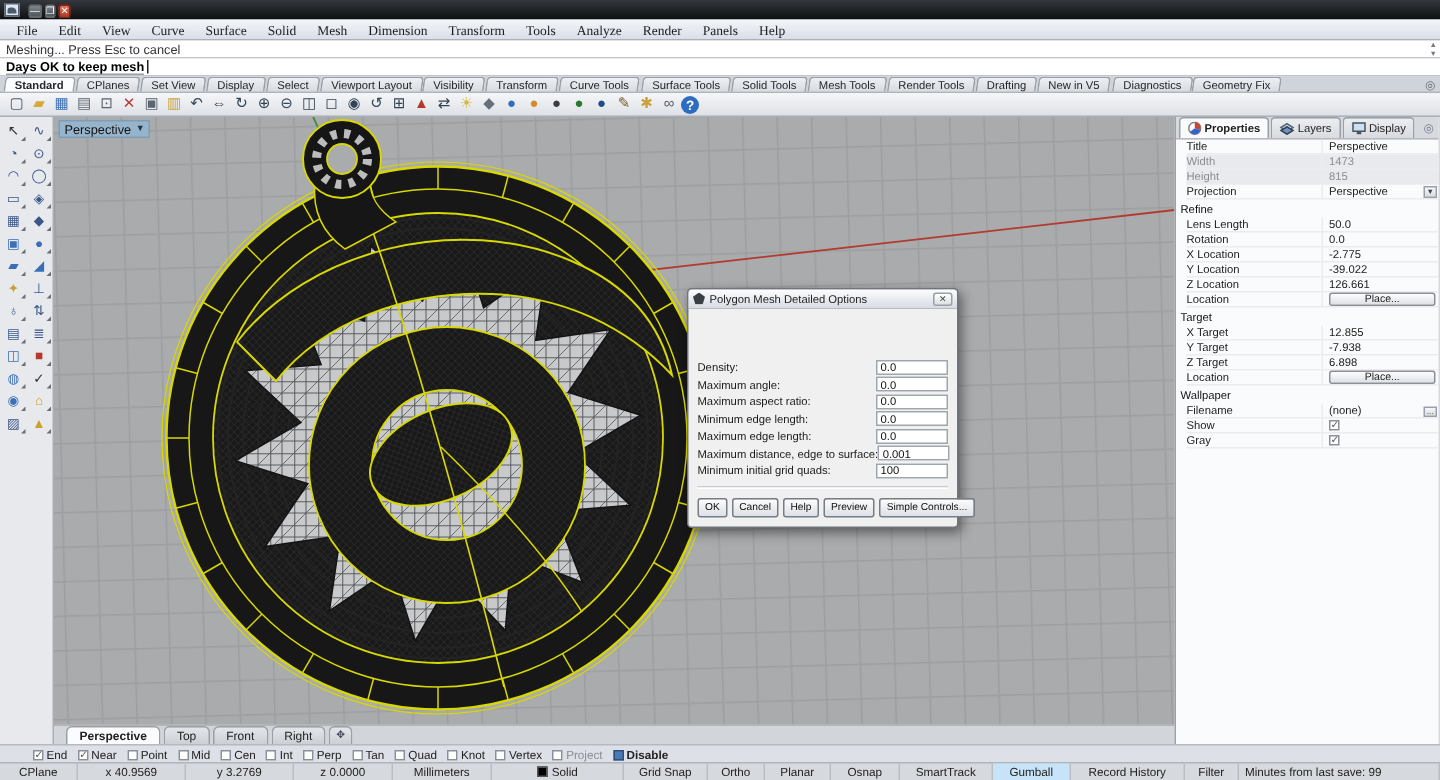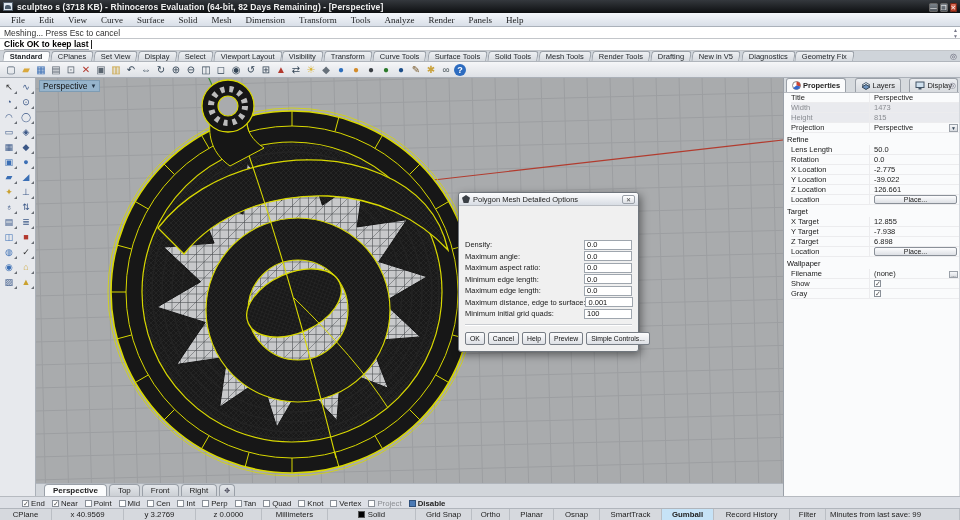--- a/index.html
+++ b/index.html
@@ -98,30 +98,30 @@
          padding-left:8px;gap:2px;}
   .vtab{font-size:8px;padding:0 8px;height:12px;line-height:12px;background:linear-gradient(#e3e6ea,#ccd0d5);
         border:1px solid #9aa0a8;border-bottom:none;border-radius:4px 4px 0 0;color:#222;}
   .vtab.active{background:#fbfcfd;font-weight:bold;}
   .vtab.plus{font-size:7px;color:#445;padding:0 4px;}
 
   
   #panel{width:176px;background:#fafbfc;border-left:1px solid #9aa0a8;font-size:7.5px;color:#222;
          display:flex;flex-direction:column;}
   #panel-tabs{height:15px;background:#d6dade;display:flex;align-items:flex-end;padding-left:2px;
-              border-bottom:1px solid #b6bac0;position:relative;justify-content:space-between;}
+              border-bottom:1px solid #b6bac0;position:relative;}
   .ptab{display:flex;align-items:center;gap:2px;font-size:7.5px;height:14px;padding:0 5px;
         background:linear-gradient(#eceef1,#d8dbdf);border:1px solid #9aa0a8;border-bottom:none;
         border-radius:3px 3px 0 0;margin-right:1px;color:#222;}
   .ptab.active{background:#fafbfc;font-weight:bold;}
   .ptab svg{display:block;}
   #panel-gear{position:absolute;right:3px;top:3px;font-size:8px;color:#778;}
   #panel-body{flex:1;overflow:hidden;}
   .p-section{padding:2px 0 1px 3px;font-size:7.5px;color:#111;}
-  .p-row{display:flex;align-items:center;height:10px;border-bottom:1px solid #ececee;margin-left:7px;}
+  .p-row{display:flex;align-items:center;height:10px;border-bottom:1px solid #ececee;margin-left:7px;gap:12px;}
   .p-row .pl{width:78px;color:#222;white-space:nowrap;}
   .p-row .pv{flex:1;display:flex;align-items:center;border-left:1px solid #ececee;padding-left:4px;
              position:relative;height:100%;}
   .p-row.muted{background:#e9eaee;}
   .p-row.muted .pl,.p-row.muted .pv{color:#8a8d92;}
   .combo-arrow{position:absolute;right:1px;top:1px;width:9px;height:8px;border:1px solid #9aa0a8;
                background:linear-gradient(#f6f7f9,#d8dbe0);font-size:5px;line-height:7px;text-align:center;color:#345;}
   .place-btn{flex:1;margin-right:2px;height:8.5px;line-height:7.5px;text-align:center;font-size:7px;
              border:1px solid #8a9098;border-radius:2px;background:linear-gradient(#fdfdfe,#dde0e5);}
   .browse-btn{position:absolute;right:1px;top:1.5px;width:9px;height:7px;border:1px solid #9aa0a8;
@@ -132,30 +132,29 @@
             padding-left:22px;gap:7px;font-size:7.8px;color:#222;}
   .osnap-item{display:flex;align-items:center;gap:2px;}
   .osnap-item.muted{color:#8a8d92;}
   .osnap-item.bold{font-weight:bold;}
 
   
   #statusbar{height:12px;background:#d6d9de;border-top:1px solid #b0b5bc;display:flex;align-items:stretch;
              font-size:7.8px;color:#222;}
   .st-cell{border-right:1px solid #babec4;display:flex;align-items:center;justify-content:center;
            gap:3px;white-space:nowrap;overflow:hidden;padding:0 2px;}
-  .st-cell.active{background:#c6e3f7;font-weight:bold;}
+  .st-cell.active{background:#c6e3f7;font-weight:normal;}
   .st-cell.flexcell{flex:1;justify-content:flex-start;padding-left:4px;}
   .swatch{width:7px;height:7px;display:inline-block;border:1px solid #555;}
 </style>
 </head>
 <body>
 
 <div id="titlebar">
   <span id="app-icon"></span>
-  <span id="win-title">sculpteo s (3718 KB) - Rhinoceros Evaluation (64-bit, 82 Days Remaining) - [Perspective]</span>
   <span id="win-controls"><span class="winbtn">—</span><span class="winbtn">❐</span><span class="winbtn close">✕</span></span>
 </div>
 
 <div id="menubar">
     <span class="menu-item">File</span>
     <span class="menu-item">Edit</span>
     <span class="menu-item">View</span>
     <span class="menu-item">Curve</span>
     <span class="menu-item">Surface</span>
     <span class="menu-item">Solid</span>
@@ -167,21 +166,21 @@
     <span class="menu-item">Render</span>
     <span class="menu-item">Panels</span>
     <span class="menu-item">Help</span>
   </div>
 
 <div class="cmdline">
   <span>Meshing... Press Esc to cancel</span>
   <span id="cmd-scroll">▲<br>▼</span>
 </div>
 <div class="cmdline">
-  <span id="cmd-prompt">Click OK to keep last</span>
+  <span id="cmd-prompt">Days OK to keep mesh</span>
   <span class="caret"></span>
 </div>
 
 <div id="tabstrip">
   <span class="ttab active"><span>Standard</span></span>
     <span class="ttab"><span>CPlanes</span></span>
     <span class="ttab"><span>Set View</span></span>
     <span class="ttab"><span>Display</span></span>
     <span class="ttab"><span>Select</span></span>
     <span class="ttab"><span>Viewport Layout</span></span>

